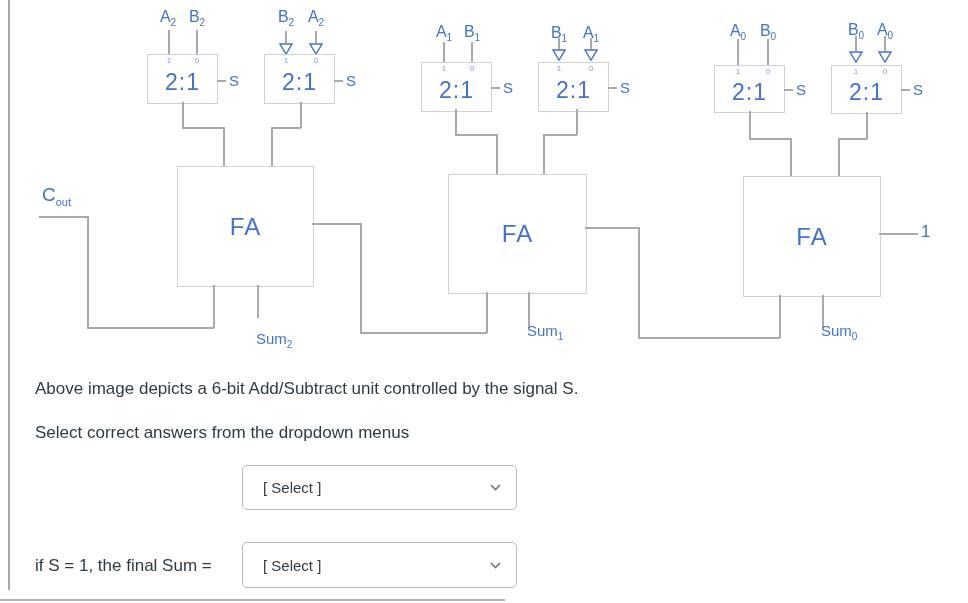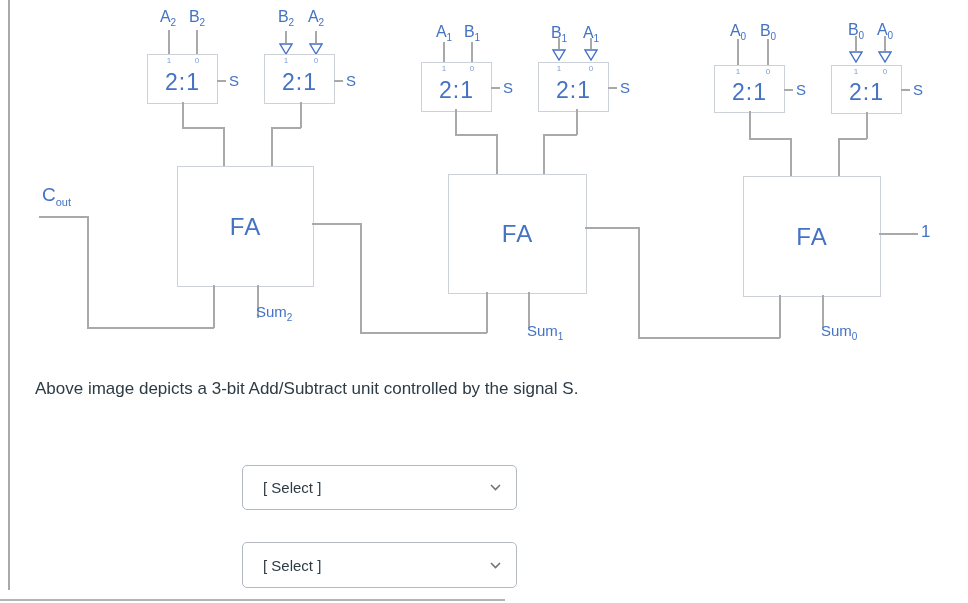--- a/index.html
+++ b/index.html
@@ -177,35 +177,37 @@
 
   <div class="wh" style="left:585px;top:227px;width:54px"></div>
   <div class="wv" style="left:638px;top:227px;height:111px"></div>
   <div class="wh" style="left:638px;top:337px;width:142px"></div>
   <div class="wv" style="left:779px;top:295px;height:43px"></div>
 
   <div class="wh" style="left:879px;top:233px;width:39px"></div>
   <span class="cin1" style="left:921px;top:222px">1</span>
 
   <div class="wv" style="left:257px;top:285px;height:33px"></div>
-  <span class="sum" style="left:256px;top:303px"><span>Sum</span><sub>2</sub></span>
+  <span class="sum" style="left:256px;top:330px"><span>Sum</span><sub>2</sub></span>
   <div class="wv" style="left:528px;top:292px;height:36px"></div>
   <span class="sum" style="left:527px;top:322px"><span>Sum</span><sub>1</sub></span>
   <div class="wv" style="left:822px;top:295px;height:33px"></div>
   <span class="sum" style="left:821px;top:322px"><span>Sum</span><sub>0</sub></span>
 
-  <span class="qtext" style="left:35px;top:379px">Above image depicts a 3-bit Add/Subtract unit controlled by the signal S.</span>
+  <span class="qtext" style="left:35px;top:379px">Above image depicts a 6-bit Add/Subtract unit controlled by the signal S.</span>
+  <span class="qtext" style="left:35px;top:423px">Select correct answers from the dropdown menus</span>
 
   <div class="dropdown" style="left:242px;top:465px" role="button" aria-haspopup="listbox">
     <span class="dd-text">[ Select ]</span>
     <svg class="dd-chev" width="13" height="9">
         <path d="M2,2 L6.5,6.5 L11,2" stroke="#6b7780" fill="none" stroke-width="1.6"></path>
       </svg>
   </div>
 
+  <span class="qtext" style="left:35px;top:556px">if S = 1, the final Sum =</span>
   <div class="dropdown" style="left:242px;top:542px;height:44px" role="button" aria-haspopup="listbox">
     <span class="dd-text">[ Select ]</span>
     <svg class="dd-chev" width="13" height="9">
         <path d="M2,2 L6.5,6.5 L11,2" stroke="#6b7780" fill="none" stroke-width="1.6"></path>
       </svg>
   </div>
 
 </div>
 
 </body></html>

